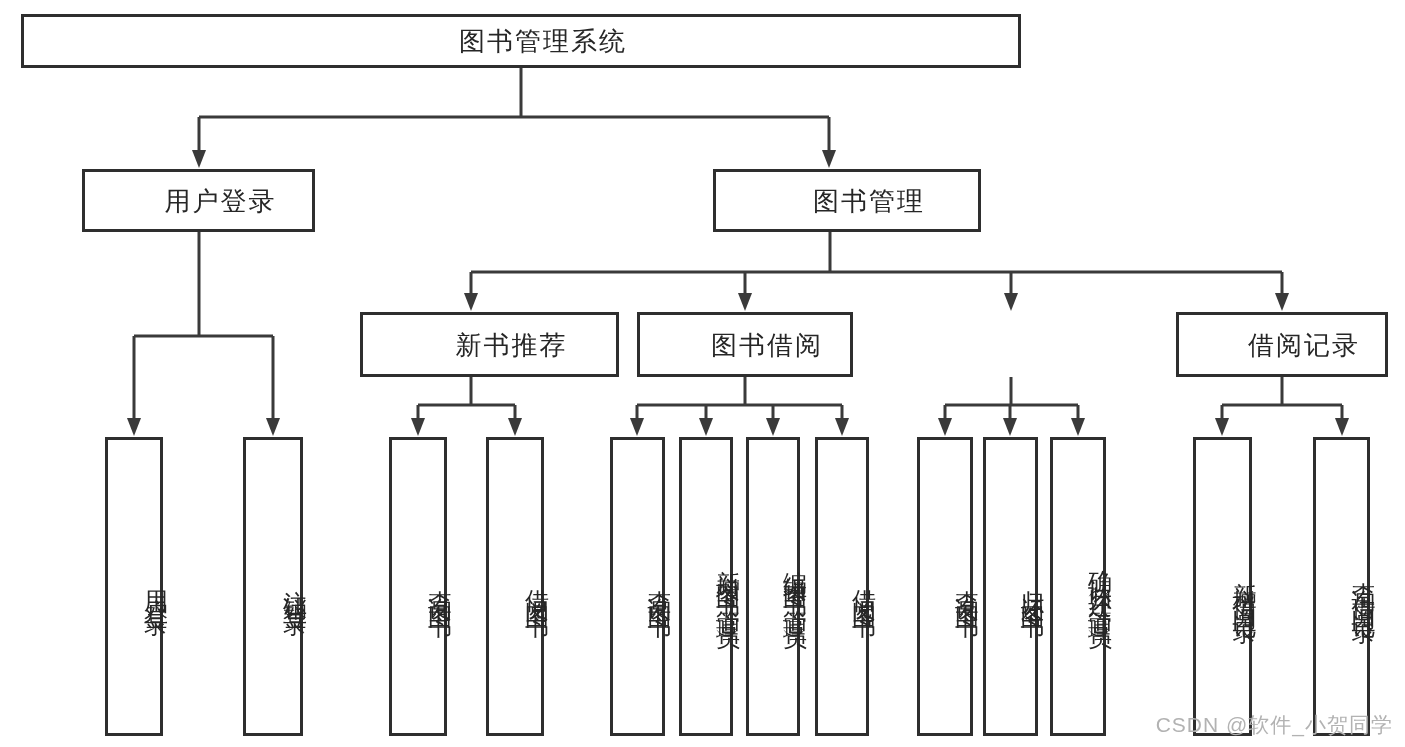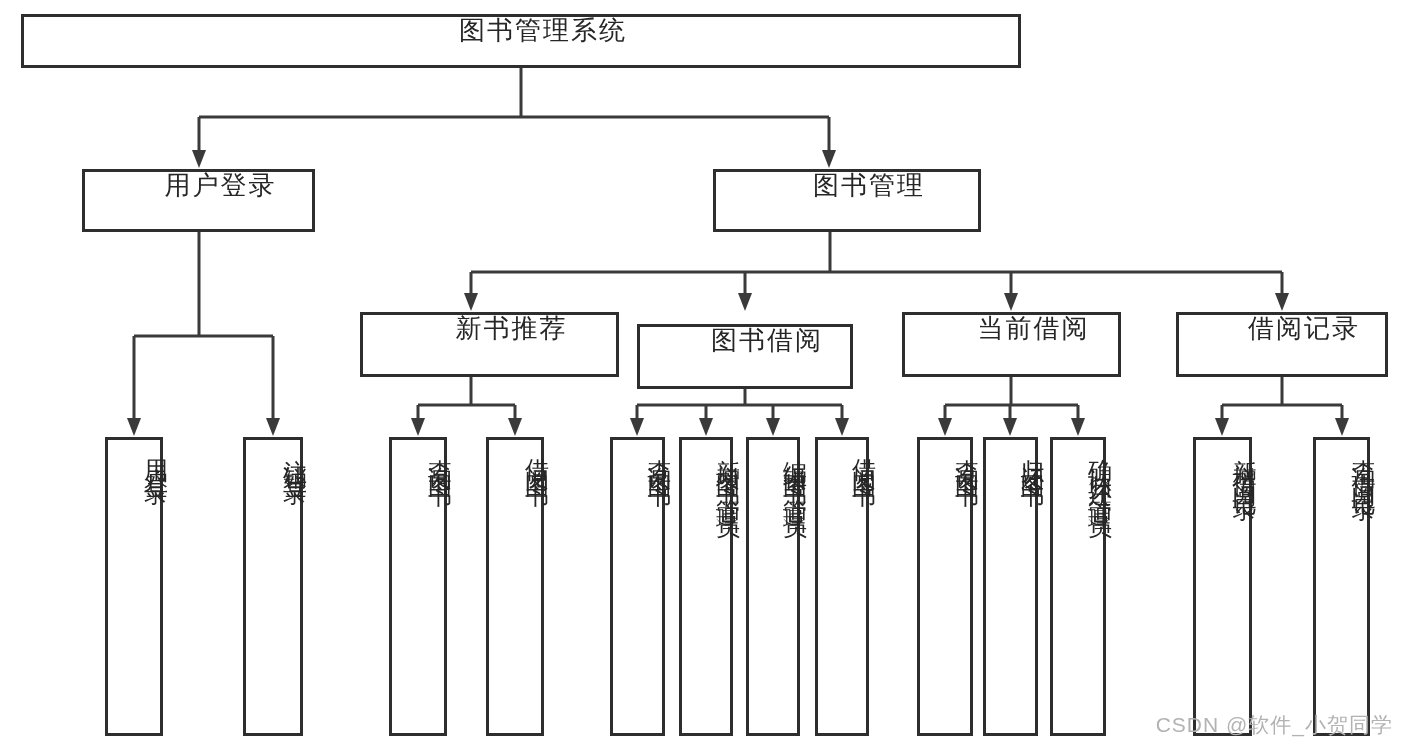--- a/index.html
+++ b/index.html
@@ -3,21 +3,21 @@
 <meta charset="utf-8">
 <style>
   html,body{margin:0;padding:0;background:#ffffff;}
   .stage{
     position:relative;width:1405px;height:747px;background:#ffffff;overflow:hidden;
     font-family:"Liberation Sans","DejaVu Sans",sans-serif;color:#262626;
   }
   .wires{position:absolute;left:0;top:0;}
   .box{
     position:absolute;box-sizing:border-box;background:#ffffff;
-    border:3px solid #2e2e2e;display:flex;align-items:flex-start;justify-content:center;padding-left:44px;
+    border:3px solid #2e2e2e;display:flex;align-items:center;justify-content:center;padding-left:44px;
   }
   .hbox span{font-size:26px;letter-spacing:2px;line-height:1;white-space:nowrap;}
   .vbox span{
     writing-mode:vertical-rl;text-orientation:mixed;
     font-size:24px;letter-spacing:8px;line-height:1;white-space:nowrap;
   }
   .watermark{
     position:absolute;right:12px;bottom:8px;
     font-size:21px;color:#b2b2b2;letter-spacing:1px;white-space:nowrap;margin-left:39px;
   }
@@ -74,25 +74,22 @@
   <div class="box hbox" style="left:82px;top:169px;width:233px;height:63px;">
     <span>用户登录</span>
   </div>
   <div class="box hbox" style="left:713px;top:169px;width:268px;height:63px;">
     <span>图书管理</span>
   </div>
 
   <div class="box hbox" style="left:360px;top:312px;width:259px;height:65px;">
     <span>新书推荐</span>
   </div>
-  <div class="box hbox" style="left:637px;top:324px;width:216px;height:65px;">
+  <div class="box hbox" style="left:637px;top:312px;width:216px;height:65px;">
     <span>图书借阅</span>
-  </div>
-  <div class="box hbox" style="left:902px;top:312px;width:219px;height:65px;">
-    <span>当前借阅</span>
   </div>
   <div class="box hbox" style="left:1176px;top:312px;width:212px;height:65px;">
     <span>借阅记录</span>
   </div>
 
   <div class="box vbox" style="left:105px;top:437px;width:58px;height:299px;">
     <span>用户登录</span>
   </div>
   <div class="box vbox" style="left:243px;top:437px;width:60px;height:299px;">
     <span>注销登录</span>

